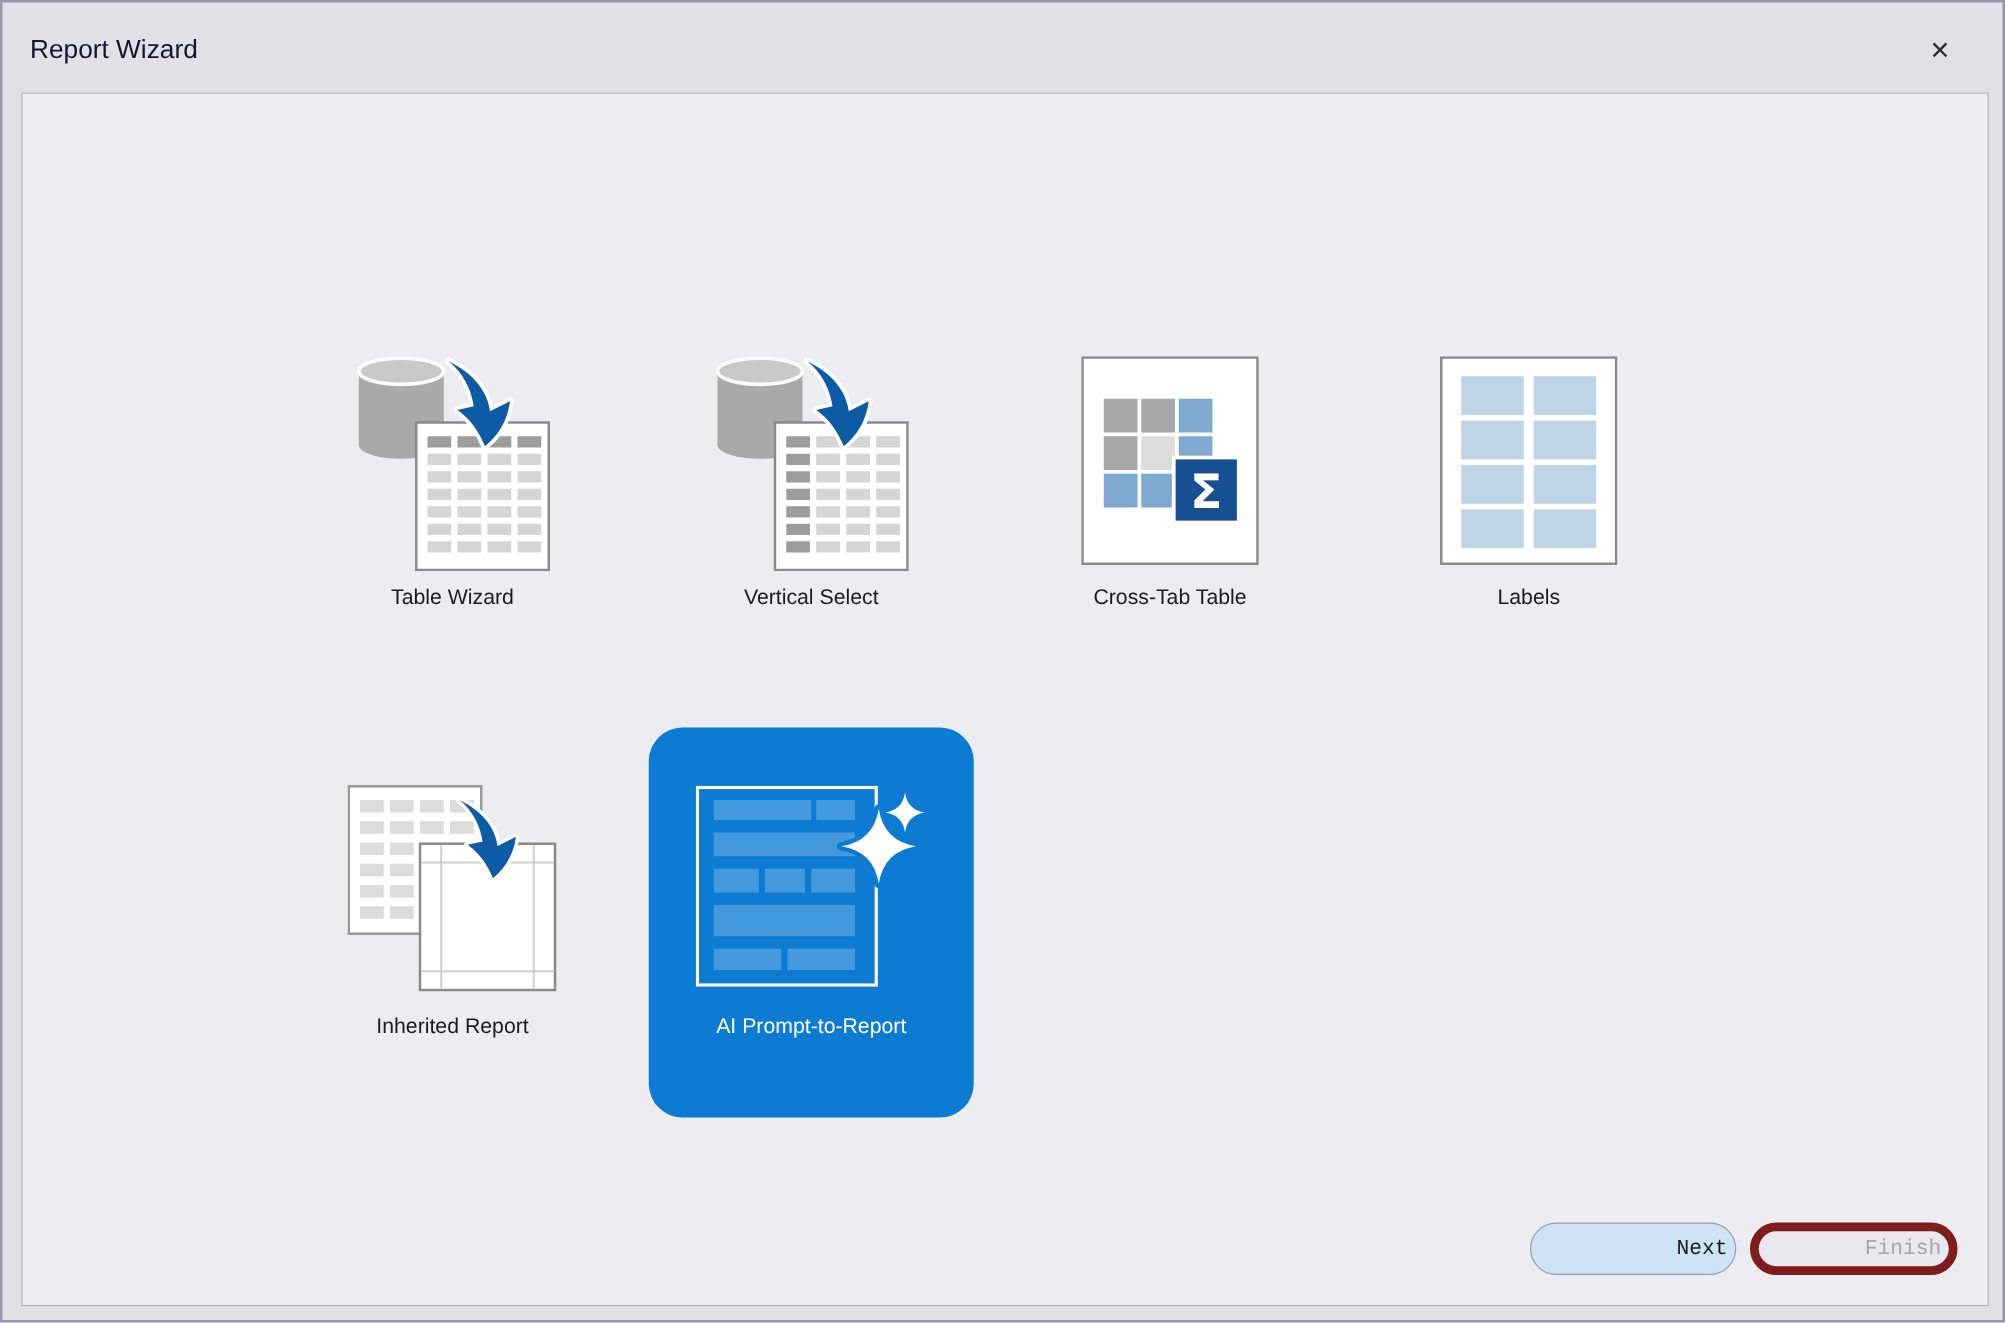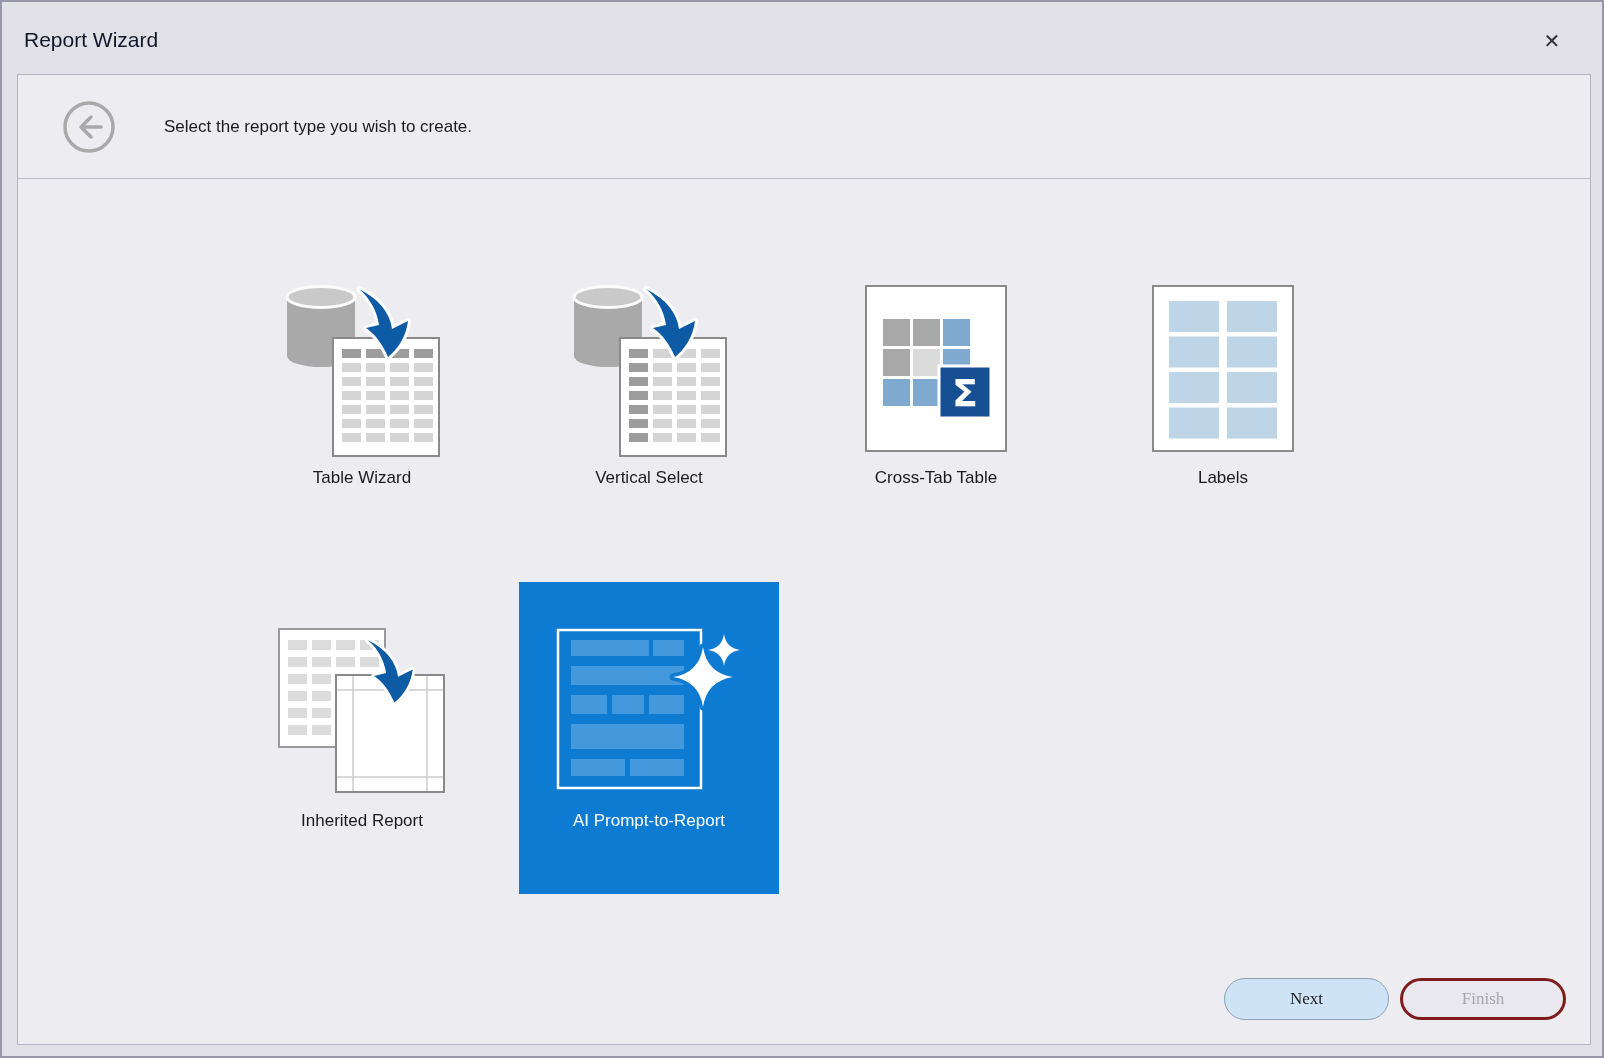--- a/index.html
+++ b/index.html
@@ -38,42 +38,42 @@
     position:absolute;left:214px;top:164px;
     display:grid;
     grid-template-columns:repeat(4,260px);
     grid-auto-rows:312px;
     column-gap:27px;row-gap:31px;
   }
   .tile{
     width:260px;height:312px;
     display:flex;flex-direction:column;align-items:center;
   }
-  .tile.selected{background:var(--selected-tile-bg,#0c7bd1);}
+  .tile.selected{background:var(--selected-tile-bg,#0c7bd1);border-radius:27px;}
   .icon-box{
     margin-top:46px;height:168px;width:100%;
     display:flex;justify-content:center;align-items:flex-start;
   }
   .tile-label{
     margin-top:14px;font-size:17px;line-height:21px;text-align:center;color:#1b1b1b;
   }
   .tile.selected .tile-label{color:#ffffff;}
   .footer-btn{
     position:absolute;top:903px;height:42px;
-    font-family:Liberation Serif, serif;
-    font-size:17px;text-align:center;border-radius:21px;
+    font-family:Liberation Mono, monospace;
+    font-size:17px;text-align:right;border-radius:21px;
   }
   .btn-next{
     left:1206px;width:165px;
     background:var(--next-button-bg,#cfe3f6);
     border:1px solid #90a1b5;color:#1b1b1b;
   }
   .btn-finish{
     left:1382px;width:166px;
-    background:#e9e8ee;border:3px solid #7f1d1d;color:#a6a4ae;
+    background:#e9e8ee;border:7px solid #7f1d1d;color:#a6a4ae;
   }
   
   .fill-arrow{fill:var(--arrow-blue,#0e5ba5);}
   .halo{fill:none;stroke:#ffffff;stroke-width:6;stroke-linejoin:round;}
   .fill-crosstab{fill:var(--crosstab-blue,#7fa9cf);}
   .fill-sigma{fill:var(--sigma-navy,#164f92);}
   .fill-labels{fill:var(--labels-blue,#bed4e7);}
   .fill-ai{fill:var(--ai-inner-blue,#4499dd);}
   .star-halo{fill:none;stroke:var(--selected-tile-bg,#0c7bd1);stroke-width:7;stroke-linejoin:round;}
   .gray-icon{stroke:#a9a9a9;fill:none;}
@@ -81,29 +81,20 @@
 </head>
 <body>
 
 <div class="window">
   <div class="titlebar">
     <span class="window-title">Report Wizard</span>
     <span class="close-icon">✕</span>
   </div>
 
   <div class="panel">
-    <div class="panel-header">
-      <div class="back-button">
-        <svg width="54" height="54" viewBox="0 0 54 54">
-          <circle class="gray-icon" cx="27" cy="27" r="24" stroke-width="3.5"></circle>
-          <path class="gray-icon" d="M29,17 L19,27 L29,37 M19.5,27 L39,27" stroke-width="3.5" stroke-linecap="round" stroke-linejoin="round"></path>
-        </svg>
-      </div>
-      <div class="instruction">Select the report type you wish to create.</div>
-    </div>
 
     <div class="tile-grid" id="tile-grid">
         <div class="tile">
           <div class="icon-box">
   <svg width="155" height="172" viewBox="0 0 155 172">
     <ellipse cx="36" cy="71" rx="34" ry="11" fill="#a9a9a9"></ellipse>
     <rect x="2" y="12" width="68" height="59" fill="#a9a9a9"></rect>
     <ellipse cx="36" cy="12" rx="34" ry="10.5" fill="#c9c9c9" stroke="#fbfbfb" stroke-width="3"></ellipse>
     <g transform="translate(47,52)">
       <rect x="1" y="1" width="106" height="118" fill="#ffffff" stroke="#8a8a8a" stroke-width="2"></rect>

